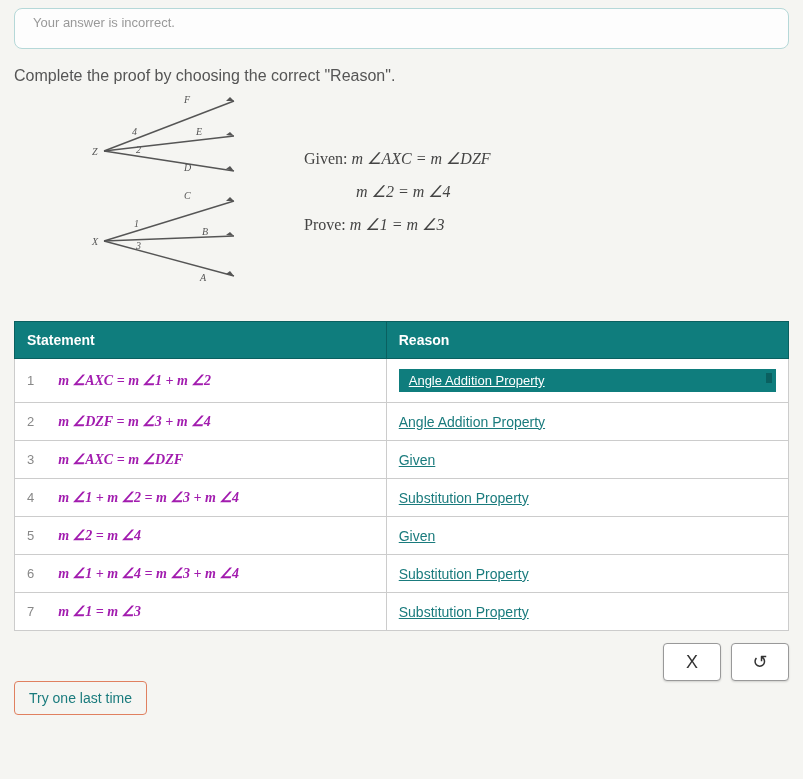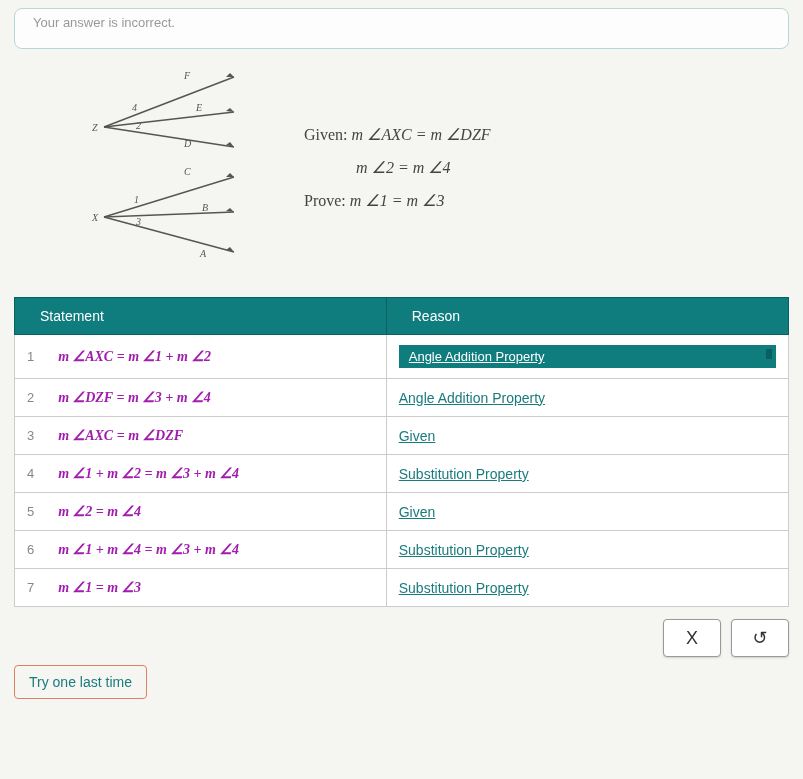--- a/index.html
+++ b/index.html
@@ -57,22 +57,22 @@
   table.proof {
     width: 100%;
     border-collapse: collapse;
     background: #fff;
   }
   table.proof thead th {
     background: #1a7b7d;
     background: #0f7d7d;
     color: #fff;
     text-align: left;
-    padding: 10px 25px;
-    font-weight: normal;
+    padding: 10px 12px;
+    font-weight: bold;
     font-size: 14px;
     border: 1px solid #0a6060;
   }
   table.proof tbody td {
     border: 1px solid #ccc;
     padding: 10px 12px;
     font-size: 14px;
     vertical-align: middle;
   }
   table.proof tbody td.num {
@@ -134,38 +134,39 @@
     box-shadow: 0 1px 2px rgba(0,0,0,.15);
   }
   .try-again {
     display: inline-block;
     border: 1px solid #e08060;
     border-radius: 4px;
     padding: 8px 14px;
     color: #1a7b7d;
     font-size: 14px;
     cursor: pointer;
-    margin-top: 8px;
+    margin-top: 0;
   }
   svg .ray { stroke:#555; stroke-width:1.4; fill:none; }
   svg .pt  { fill:#555; }
   svg text { font-size:10px; font-style:italic; fill:#555; font-family:'Times New Roman',serif; }
 </style>
 </head>
 <body>
 <div class="page">
 
 
 
 
 <div class="feedback-box">
   <div class="topline">Your answer is incorrect.</div>
 </div>
 
 
+<div class="instruction">Complete the proof by choosing the correct "Reason".</div>
 
 
 <div class="diagram-area">
   <svg width="170" height="200">
 
     <g>
       <line class="ray" x1="20" y1="60" x2="150" y2="10"></line>
       <line class="ray" x1="20" y1="60" x2="150" y2="45"></line>
       <line class="ray" x1="20" y1="60" x2="150" y2="80"></line>
       <polygon class="pt" points="150,10 142,10 146,6"></polygon>

